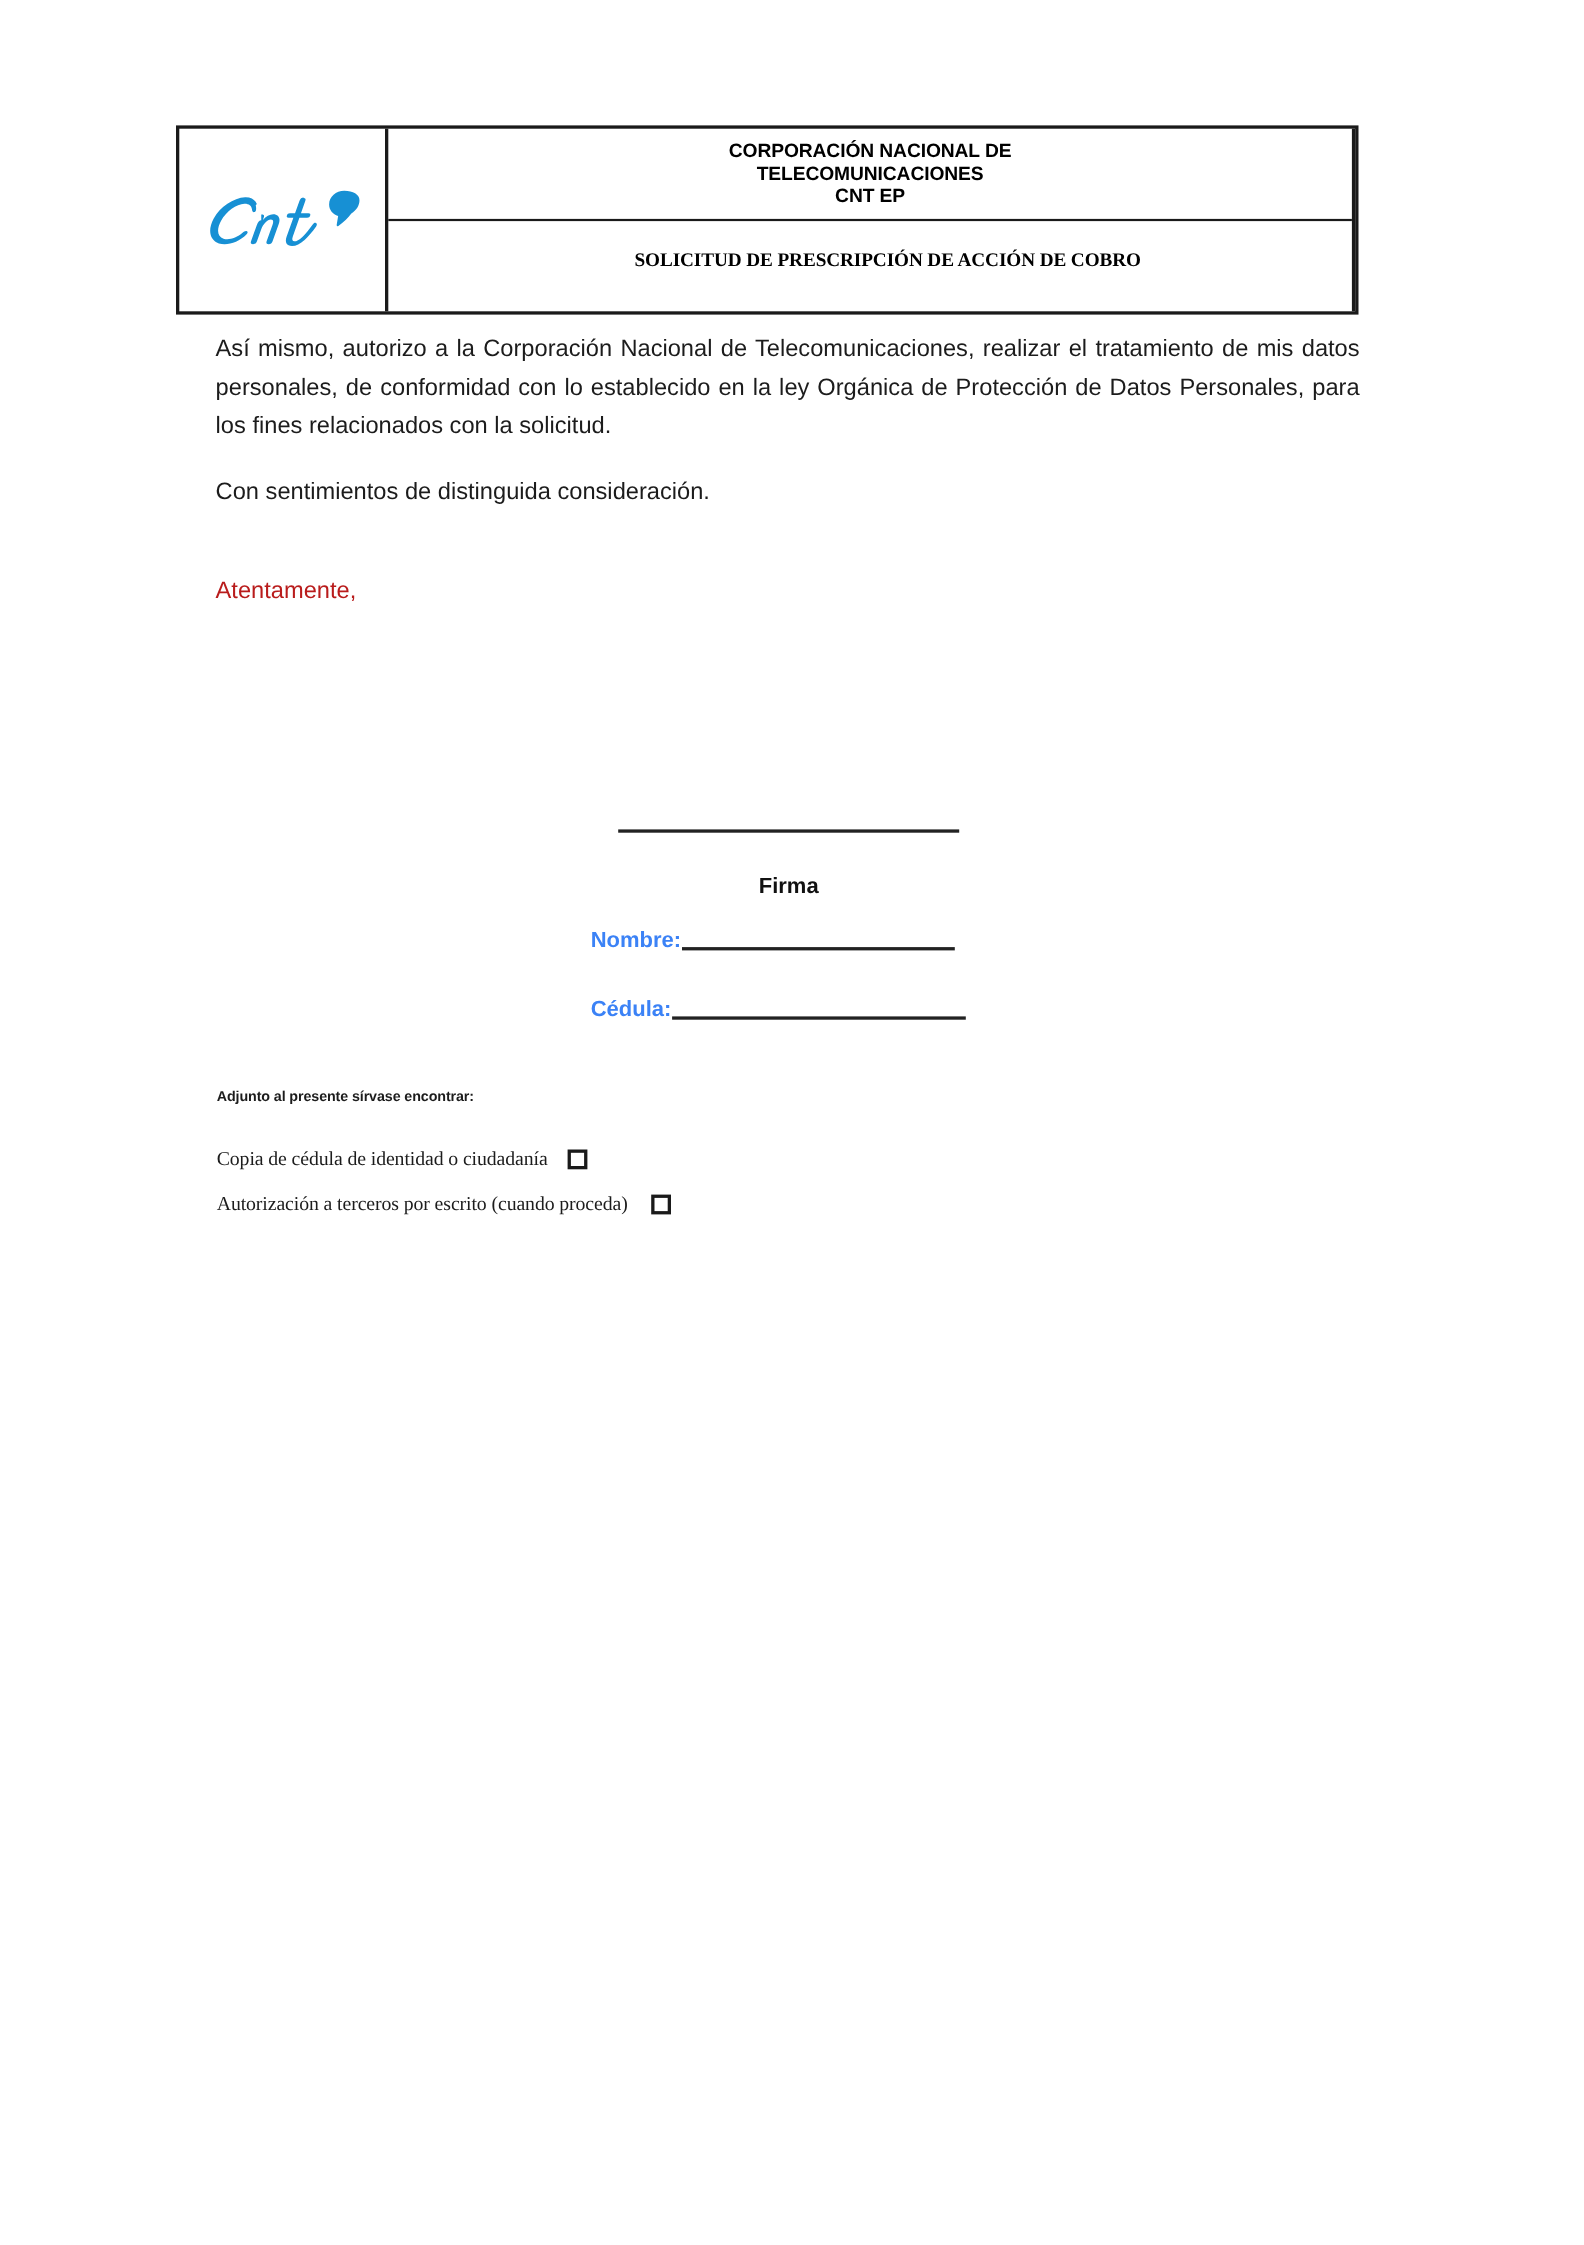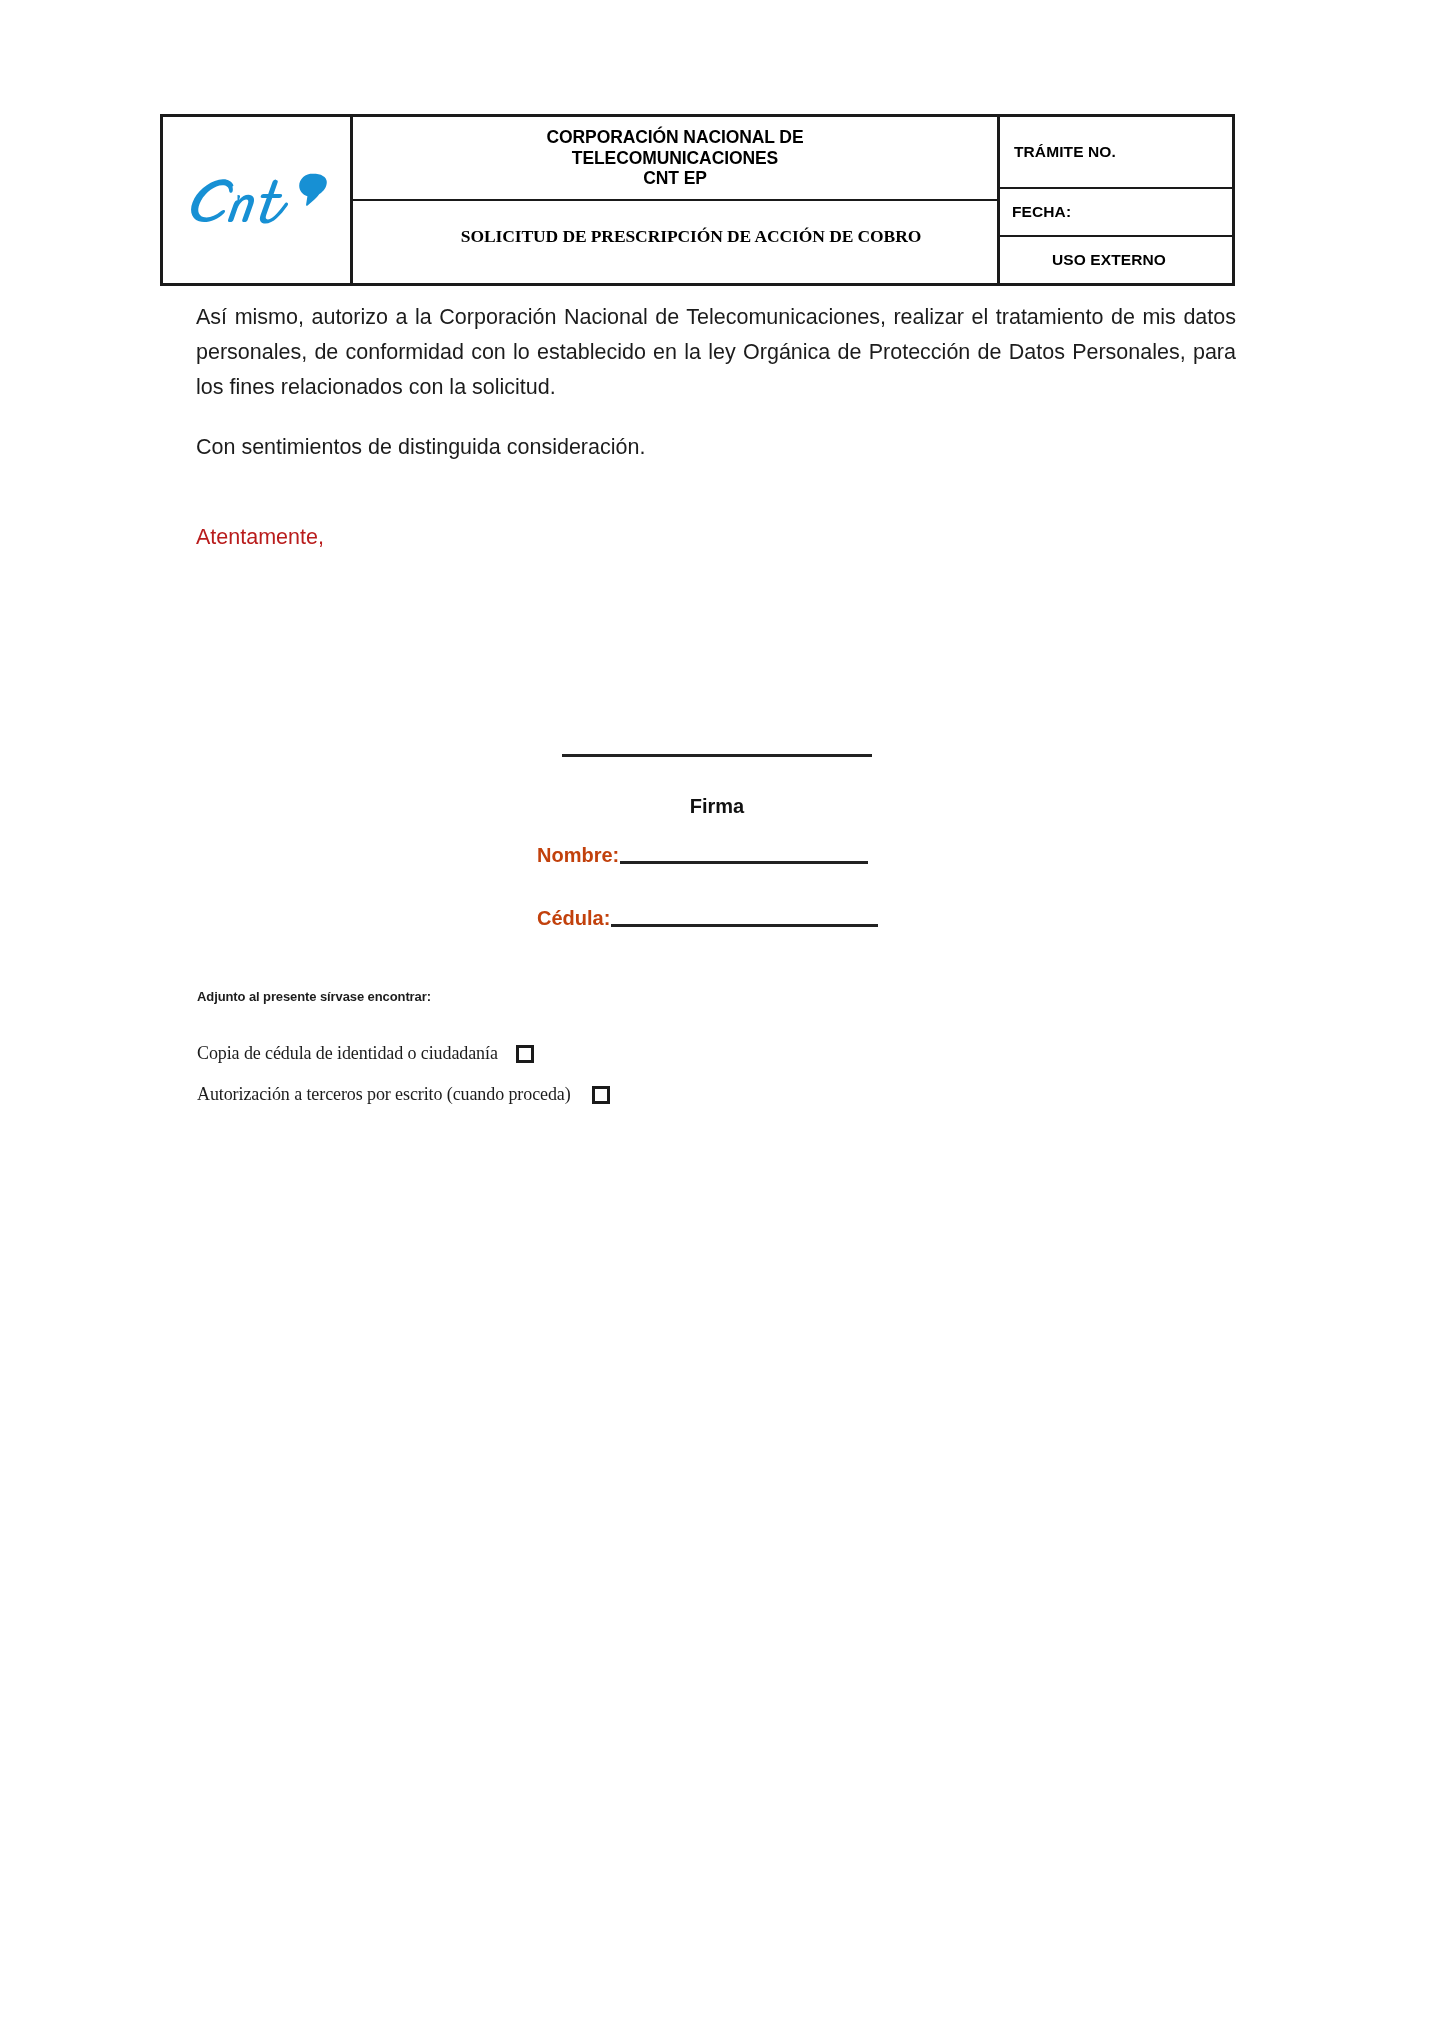--- a/index.html
+++ b/index.html
@@ -165,21 +165,21 @@
   }
   .field-row {
     position: absolute;
     display: flex;
     align-items: flex-end;
     white-space: nowrap;
   }
   .field-row .fl-label {
     font-weight: bold;
     font-size: 20px;
-    color: #c2410c;
+    color: #3b82f6;
     line-height: 1;
   }
   .field-row .fl-rule {
     display: inline-block;
     height: 0;
     border-bottom: 3px solid #222222;
     margin-left: 1px;
     margin-bottom: 1px;
   }
   .row-nombre { left: 537px; top: 845px; }
@@ -247,31 +247,20 @@
           <div>CORPORACIÓN NACIONAL DE</div>
           <div>TELECOMUNICACIONES</div>
           <div>CNT EP</div>
         </div>
       </div>
       <div class="ht-title-b">
         <div class="ht-title-text">SOLICITUD DE PRESCRIPCIÓN DE ACCIÓN DE COBRO</div>
       </div>
     </div>
 
-    <div class="ht-right-cell">
-      <div class="ht-r-tramite">
-        <span class="ht-r-label">TRÁMITE NO.</span>
-      </div>
-      <div class="ht-r-fecha">
-        <span class="ht-r-label">FECHA:</span>
-      </div>
-      <div class="ht-r-uso">
-        <span class="ht-r-label">USO EXTERNO</span>
-      </div>
-    </div>
 
   </div>
 
   <div class="body-block">
     <p class="para">Así mismo, autorizo a la Corporación Nacional de Telecomunicaciones, realizar el tratamiento de mis datos personales, de conformidad con lo establecido en la ley Orgánica de Protección de Datos Personales, para los fines relacionados con la solicitud.</p>
     <p class="para para-short">Con sentimientos de distinguida consideración.</p>
   </div>
 
   <div class="atentamente">Atentamente,</div>
 

